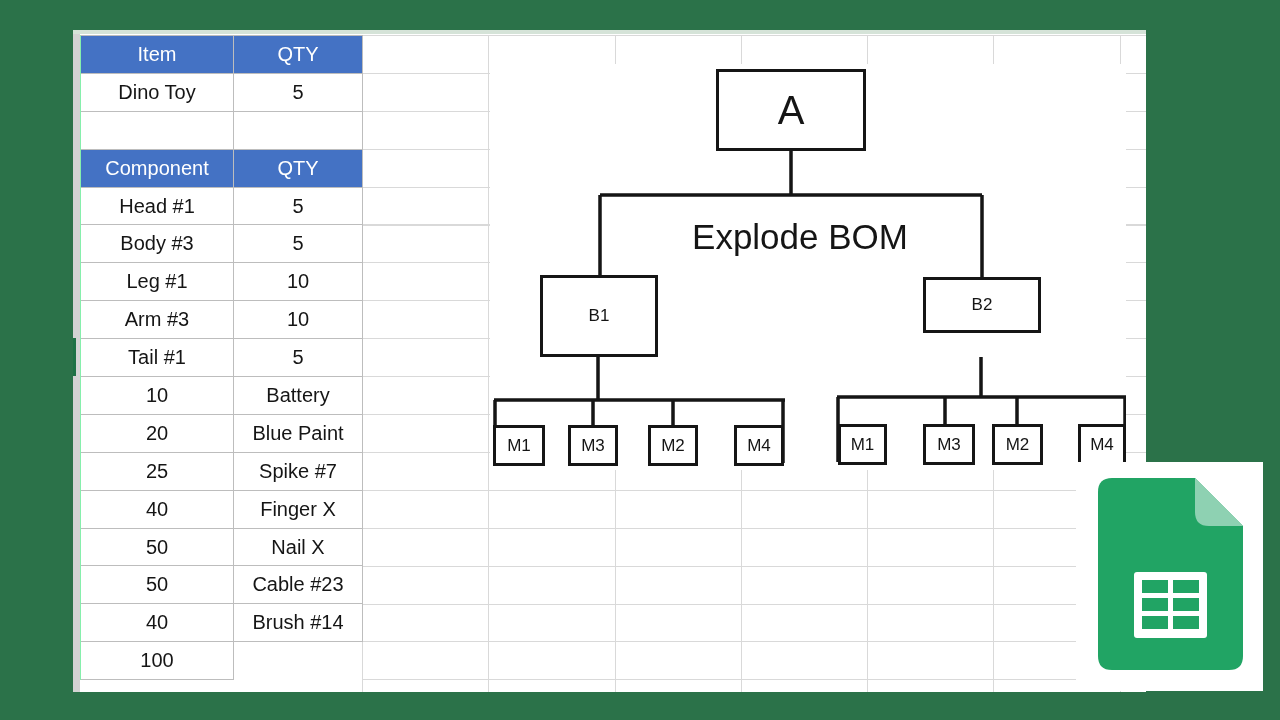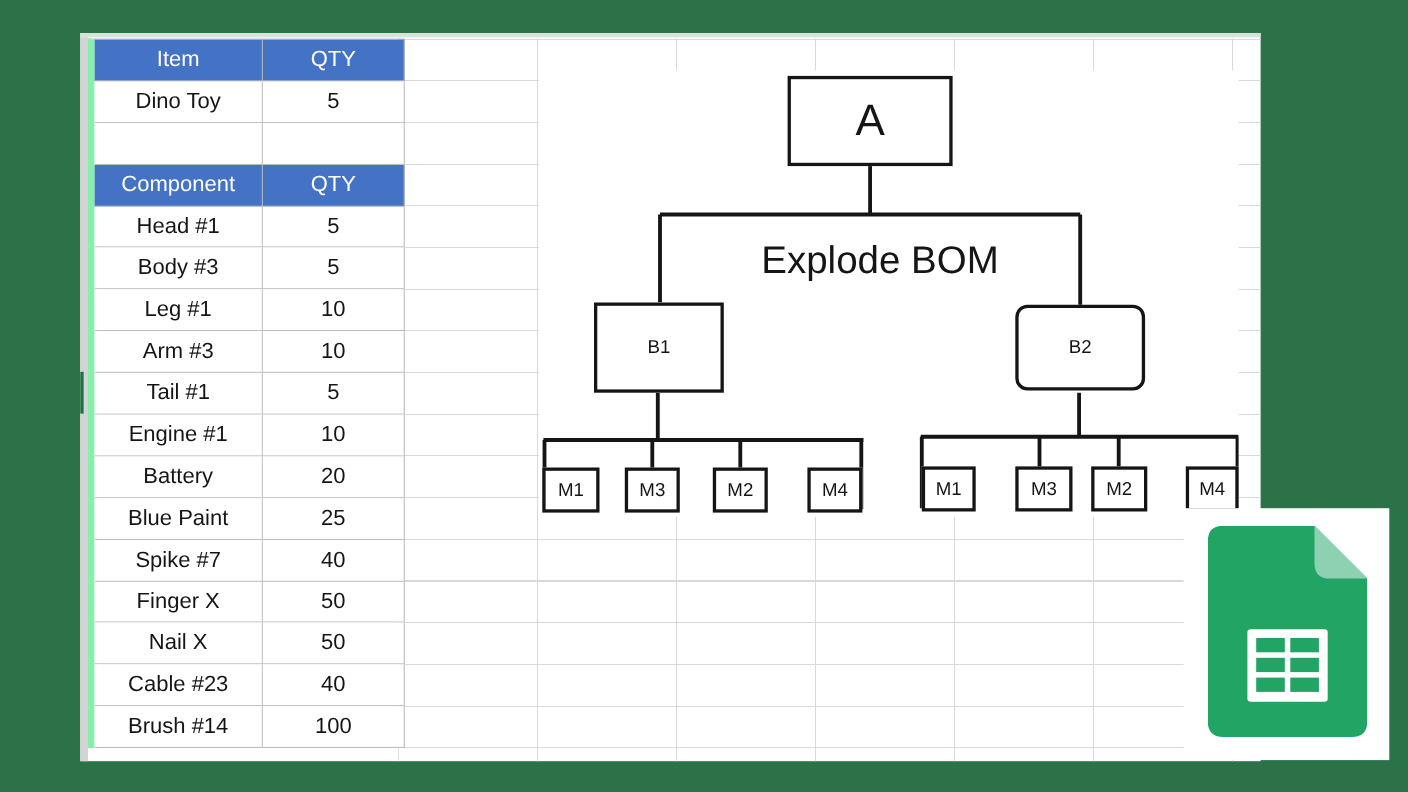--- a/index.html
+++ b/index.html
@@ -10,32 +10,32 @@
   .col-strip{position:absolute;left:73px;top:30px;width:1073px;height:4px;background:#d5e3d8;}
   .row-strip{position:absolute;left:73px;top:34px;width:7px;height:658px;background:#d3d3d3;}
   .row-indicator{position:absolute;left:73px;top:338px;width:3px;height:38px;background:#1e7145;}
   .grid{position:absolute;left:362px;top:35px;width:784px;height:657px;
     background-image:
       repeating-linear-gradient(to bottom,#d9d9d9 0 1px,transparent 1px 37.9px),
       repeating-linear-gradient(to right,#d9d9d9 0 1px,transparent 1px 126.3px);}
 
   
   .tbl{position:absolute;left:80px;top:35px;display:grid;grid-template-columns:153px 129px;grid-auto-rows:37.9px;
-       font-size:20px;color:#151515;border-top:1px solid #bdbdbd;border-left:6px solid #86efac;}
+       font-size:20px;color:#151515;border-top:1px solid #bdbdbd;border-left:1px solid #86efac;}
   .cell{display:flex;align-items:center;justify-content:center;background:#ffffff;
         border-right:1px solid #bdbdbd;border-bottom:1px solid #bdbdbd;white-space:nowrap;}
   .hdr{background:#4472c4;color:#ffffff;}
 
   
   .diagram{position:absolute;left:490px;top:64px;width:636px;height:406px;background:#ffffff;}
   .diagram svg{position:absolute;left:0;top:0;}
   .node{position:absolute;background:#ffffff;border:3px solid #151515;display:flex;align-items:center;justify-content:center;color:#151515;box-sizing:border-box;}
   .node-a{left:226px;top:5px;width:150px;height:82px;font-size:40px;}
   .node-b1{left:50px;top:211px;width:118px;height:82px;font-size:17px;}
-  .node-b2{left:433px;top:213px;width:118px;height:78px;font-size:17px;border-radius:11px;}
+  .node-b2{left:433px;top:213px;width:118px;height:56px;font-size:17px;}
   .node-m{top:361px;height:41px;font-size:17px;}
   .g1-m0{left:3px;width:52px;}  .g1-m1{left:78px;width:50px;}
   .g1-m2{left:158px;width:50px;}.g1-m3{left:244px;width:50px;}
   .g2-m0{left:348px;top:360px;width:49px;} .g2-m1{left:433px;top:360px;width:52px;}
   .g2-m2{left:502px;top:360px;width:51px;} .g2-m3{left:588px;top:360px;width:48px;}
   .diagram-title{position:absolute;left:150px;top:150px;width:320px;height:46px;
     display:flex;align-items:center;justify-content:center;font-size:35px;color:#151515;white-space:nowrap;}
 
   
   .icon-backdrop{position:absolute;left:1076px;top:462px;width:187px;height:229px;background:#ffffff;}
@@ -62,21 +62,20 @@
   <div class="cell">Head #1</div>
   <div class="cell">5</div>
   <div class="cell">Body #3</div>
   <div class="cell">5</div>
   <div class="cell">Leg #1</div>
   <div class="cell">10</div>
   <div class="cell">Arm #3</div>
   <div class="cell">10</div>
   <div class="cell">Tail #1</div>
   <div class="cell">5</div>
-  <div class="cell">Engine #1</div>
   <div class="cell">10</div>
   <div class="cell">Battery</div>
   <div class="cell">20</div>
   <div class="cell">Blue Paint</div>
   <div class="cell">25</div>
   <div class="cell">Spike #7</div>
   <div class="cell">40</div>
   <div class="cell">Finger X</div>
   <div class="cell">50</div>
   <div class="cell">Nail X</div>

